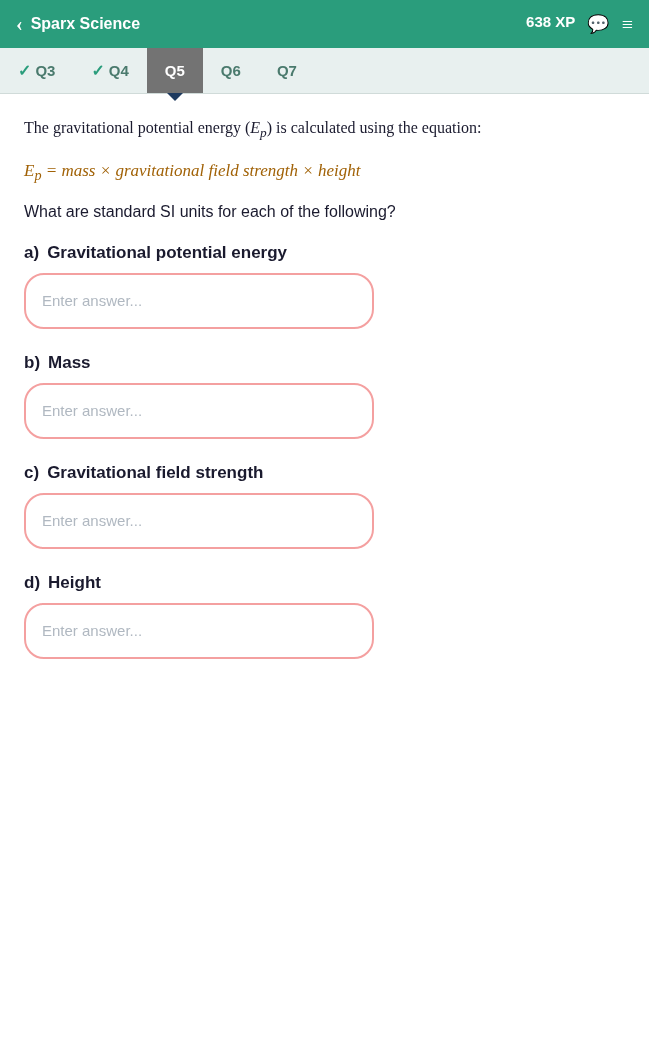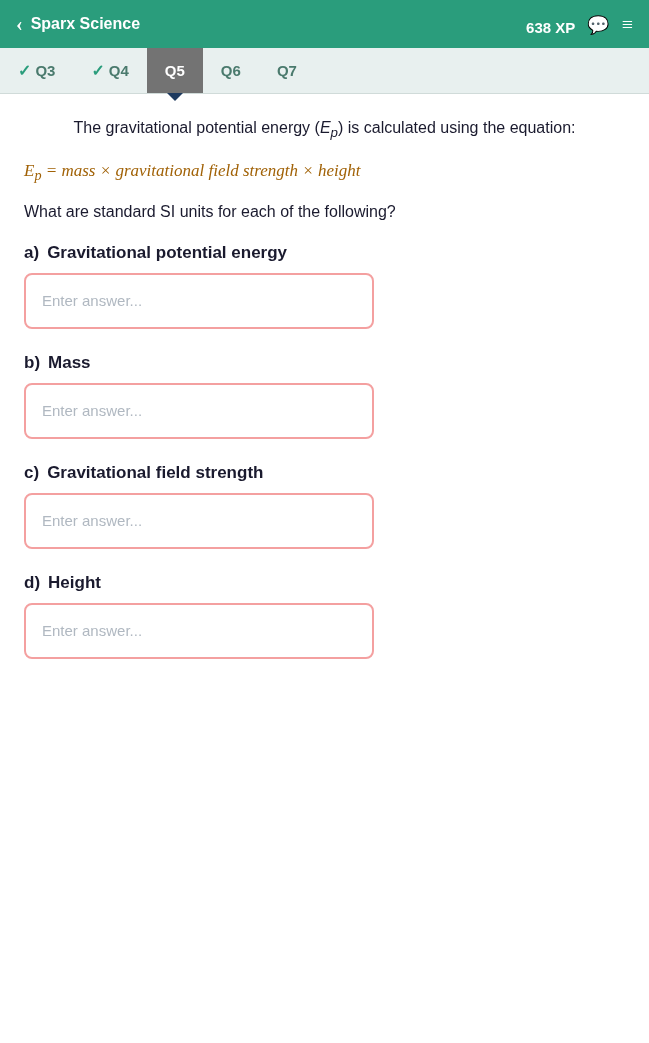--- a/index.html
+++ b/index.html
@@ -31,21 +31,21 @@
       font-weight: bold;
     }
     .header-brand {
       color: #ffffff;
       font-size: 16px;
       font-weight: bold;
       font-family: Arial, sans-serif;
     }
     .header-right {
       display: flex;
-      align-items: flex-end;
+      align-items: flex-start;
       gap: 12px;
     }
     .xp-badge {
       color: #ffffff;
       font-size: 15px;
       font-weight: bold;
       font-family: Arial, sans-serif;
     }
     .menu-icon {
       color: #ffffff;
@@ -110,22 +110,21 @@
     
     .content {
       padding: 22px 24px 30px 24px;
     }
 
     .intro-text {
       font-size: 16px;
       color: #1a1a2e;
       line-height: 1.5;
       margin-bottom: 18px;
-      font-family: Liberation Sans, sans-serif;
-      text-align: center;
+      font-family: Liberation Serif, serif;
     }
 
     .equation-block {
       font-size: 17px;
       color: #a16207;
       margin-bottom: 18px;
       font-family: Georgia, serif;
       font-style: italic;
     }
 
@@ -148,21 +147,21 @@
       font-family: Arial, sans-serif;
       display: flex;
       align-items: baseline;
       gap: 8px;
     }
 
     .answer-input {
       width: 350px;
       height: 56px;
       border: 2px solid #f4a0a0;
-      border-radius: 8px;
+      border-radius: 20px;
       padding: 16px 16px;
       font-size: 15px;
       color: #999;
       font-family: Arial, sans-serif;
       background: #ffffff;
       outline: none;
     }
 
     .answer-input::placeholder {
       color: #b0b8c1;

